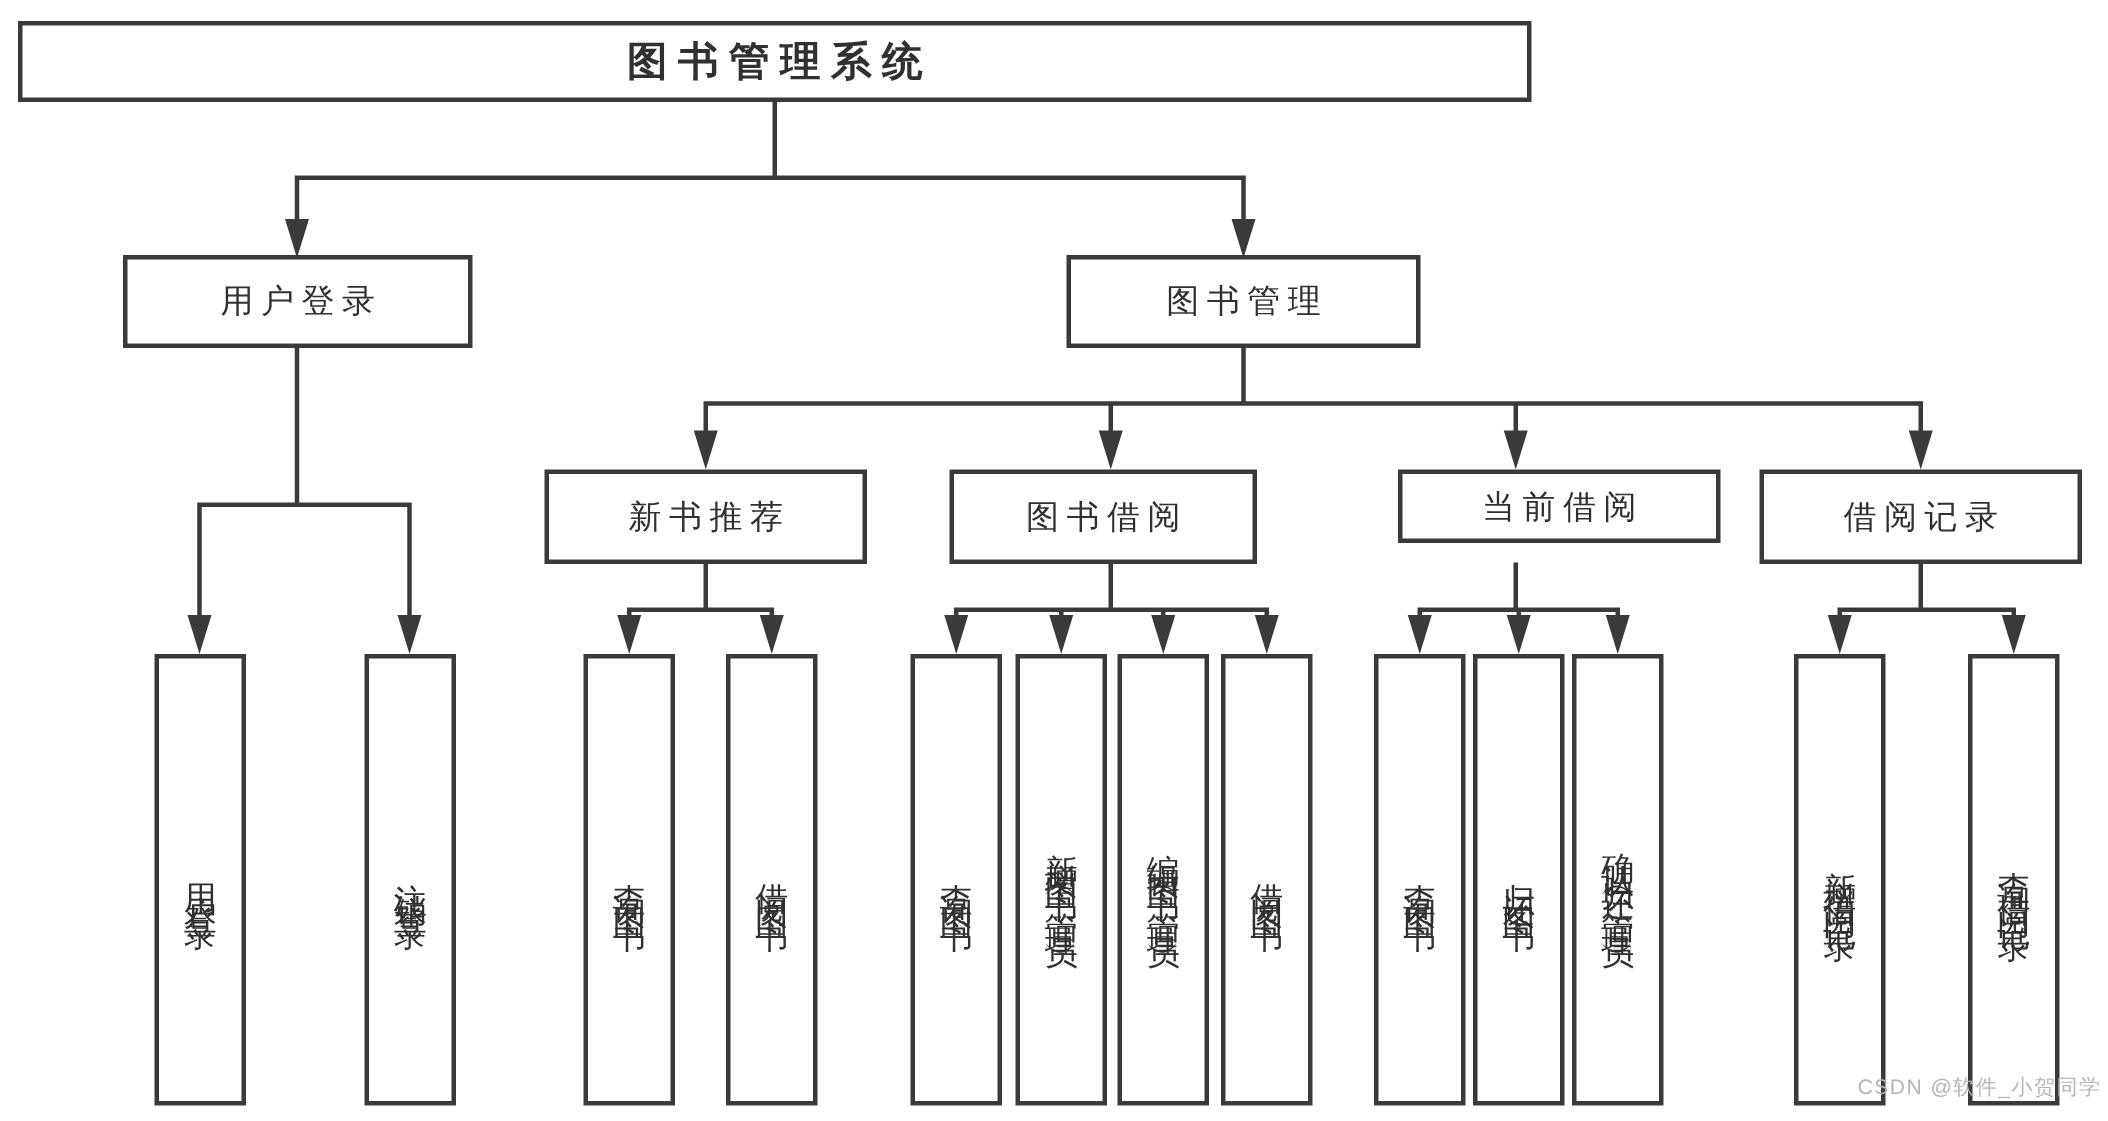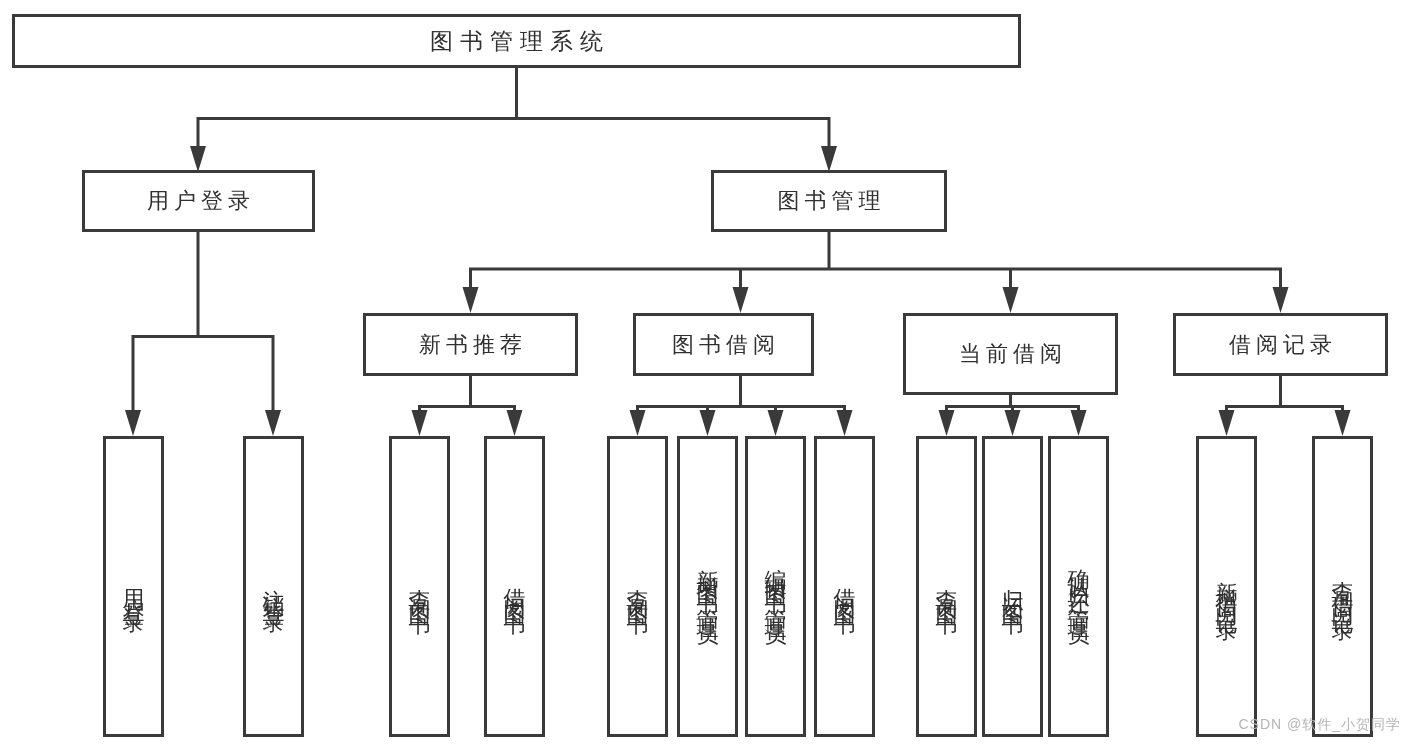--- a/index.html
+++ b/index.html
@@ -32,23 +32,24 @@
     justify-content: center;
     z-index: 1;
     white-space: nowrap;
   }
   .hbox {
     font-size: 22px;
     letter-spacing: 5px;
     text-indent: 5px;
   }
   .title-box {
-    font-size: 23px;
+    font-size: 27px;
     letter-spacing: 7px;
     text-indent: 7px;
+    font-weight: bold;
   }
   .vbox {
     writing-mode: vertical-rl;
     text-orientation: mixed;
     font-size: 22px;
     letter-spacing: 8px;
   }
   .watermark {
     position: absolute;
     top: 716px;
@@ -120,22 +121,22 @@
       M1218.5 410 L1234.5 410 L1226.5 436 Z
       M1334.5 410 L1350.5 410 L1342.5 436 Z"></path>
   </svg>
 
   <div class="box hbox title-box" style="left:12px; top:14px; width:1009px; height:54px;">图书管理系统</div>
 
   <div class="box hbox" style="left:82px; top:170px; width:233px; height:62px;">用户登录</div>
   <div class="box hbox" style="left:363px; top:313px; width:215px; height:63px;">新书推荐</div>
 
   <div class="box hbox" style="left:711px; top:170px; width:236px; height:62px;">图书管理</div>
-  <div class="box hbox" style="left:633px; top:313px; width:181px; height:63px;">图书借阅</div>
-  <div class="box hbox" style="left:903px; top:313px; width:215px; height:82px;">当前借阅</div>
+  <div class="box hbox" style="left:633px; top:313px; width:205px; height:63px;">图书借阅</div>
+  <div class="box hbox" style="left:932px; top:313px; width:215px; height:49px;">当前借阅</div>
   <div class="box hbox" style="left:1173px; top:313px; width:215px; height:63px;">借阅记录</div>
 
   <div class="box vbox" style="left:103px; top:436px; width:61px; height:301px;">用户登录</div>
   <div class="box vbox" style="left:243px; top:436px; width:61px; height:301px;">注销登录</div>
 
   <div class="box vbox" style="left:389px; top:436px; width:61px; height:301px;">查询图书</div>
   <div class="box vbox" style="left:484px; top:436px; width:61px; height:301px;">借阅图书</div>
 
   <div class="box vbox" style="left:607px; top:436px; width:61px; height:301px;">查询图书</div>
   <div class="box vbox" style="left:677px; top:436px; width:61px; height:301px;">新增图书（管理员）</div>

